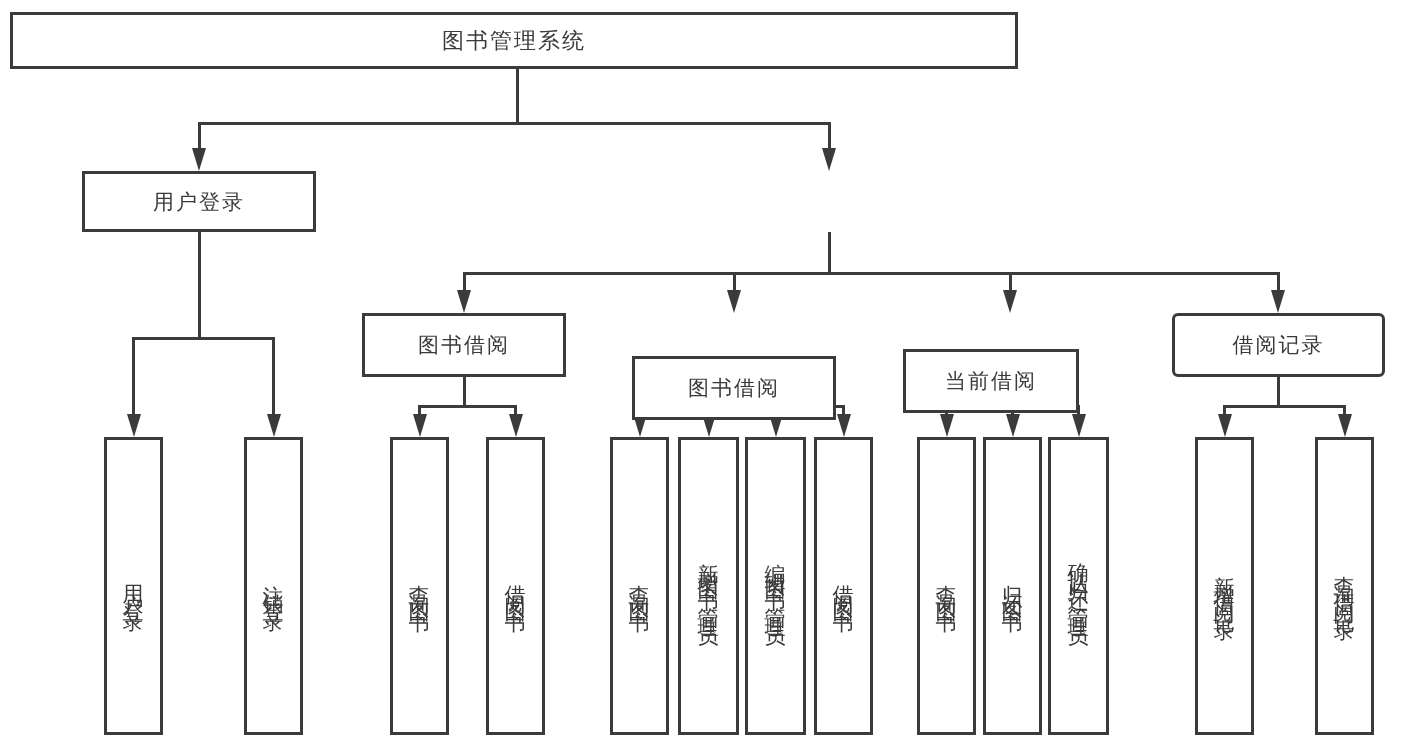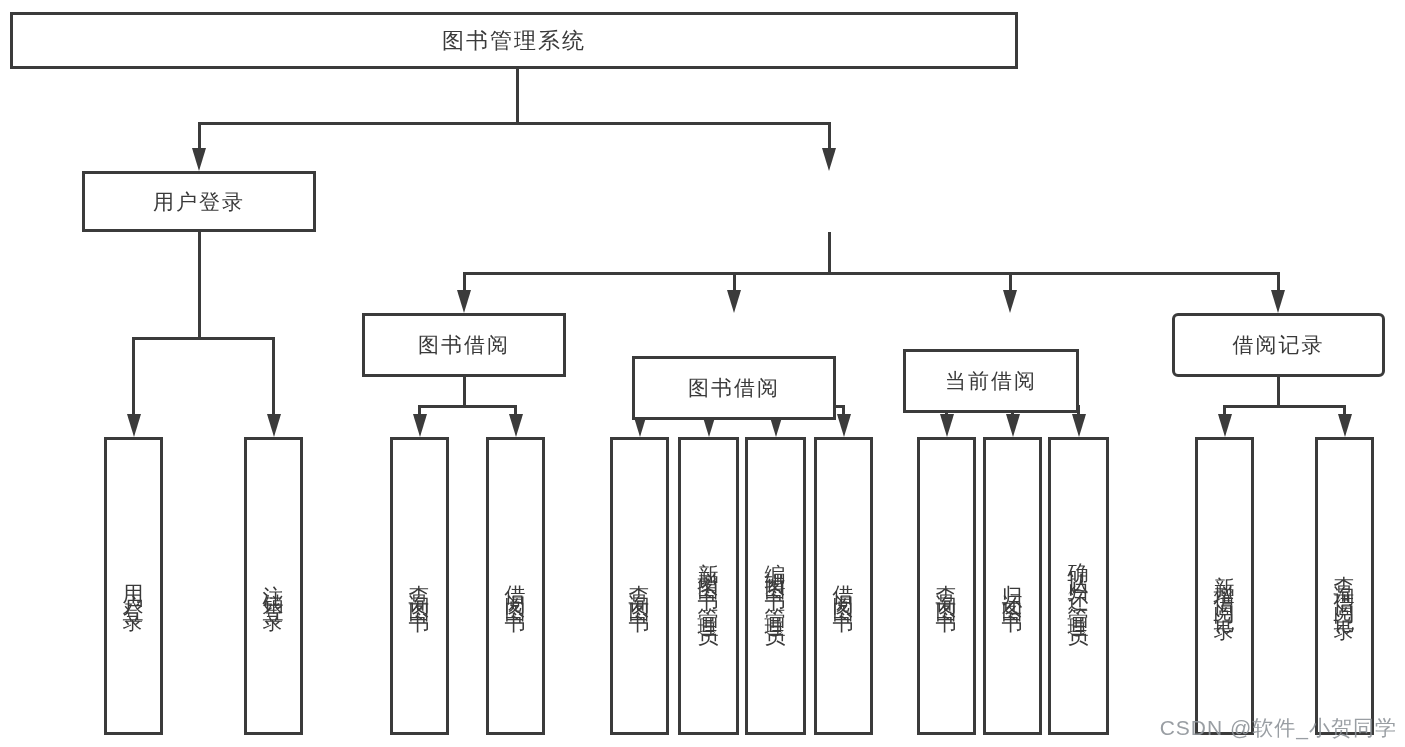--- a/index.html
+++ b/index.html
@@ -188,15 +188,14 @@
     <span class="vt">确认归还（管理员）</span>
   </div>
 
   <div class="box" style="left:1195px;top:437px;width:59px;height:298px;">
     <span class="vt">新增借阅记录</span>
   </div>
   <div class="box" style="left:1315px;top:437px;width:59px;height:298px;">
     <span class="vt">查询借阅记录</span>
   </div>
 
-  <div class="watermark">CSDN @软件_小贺同学</div>
 
 </div>
 
 </body></html>

